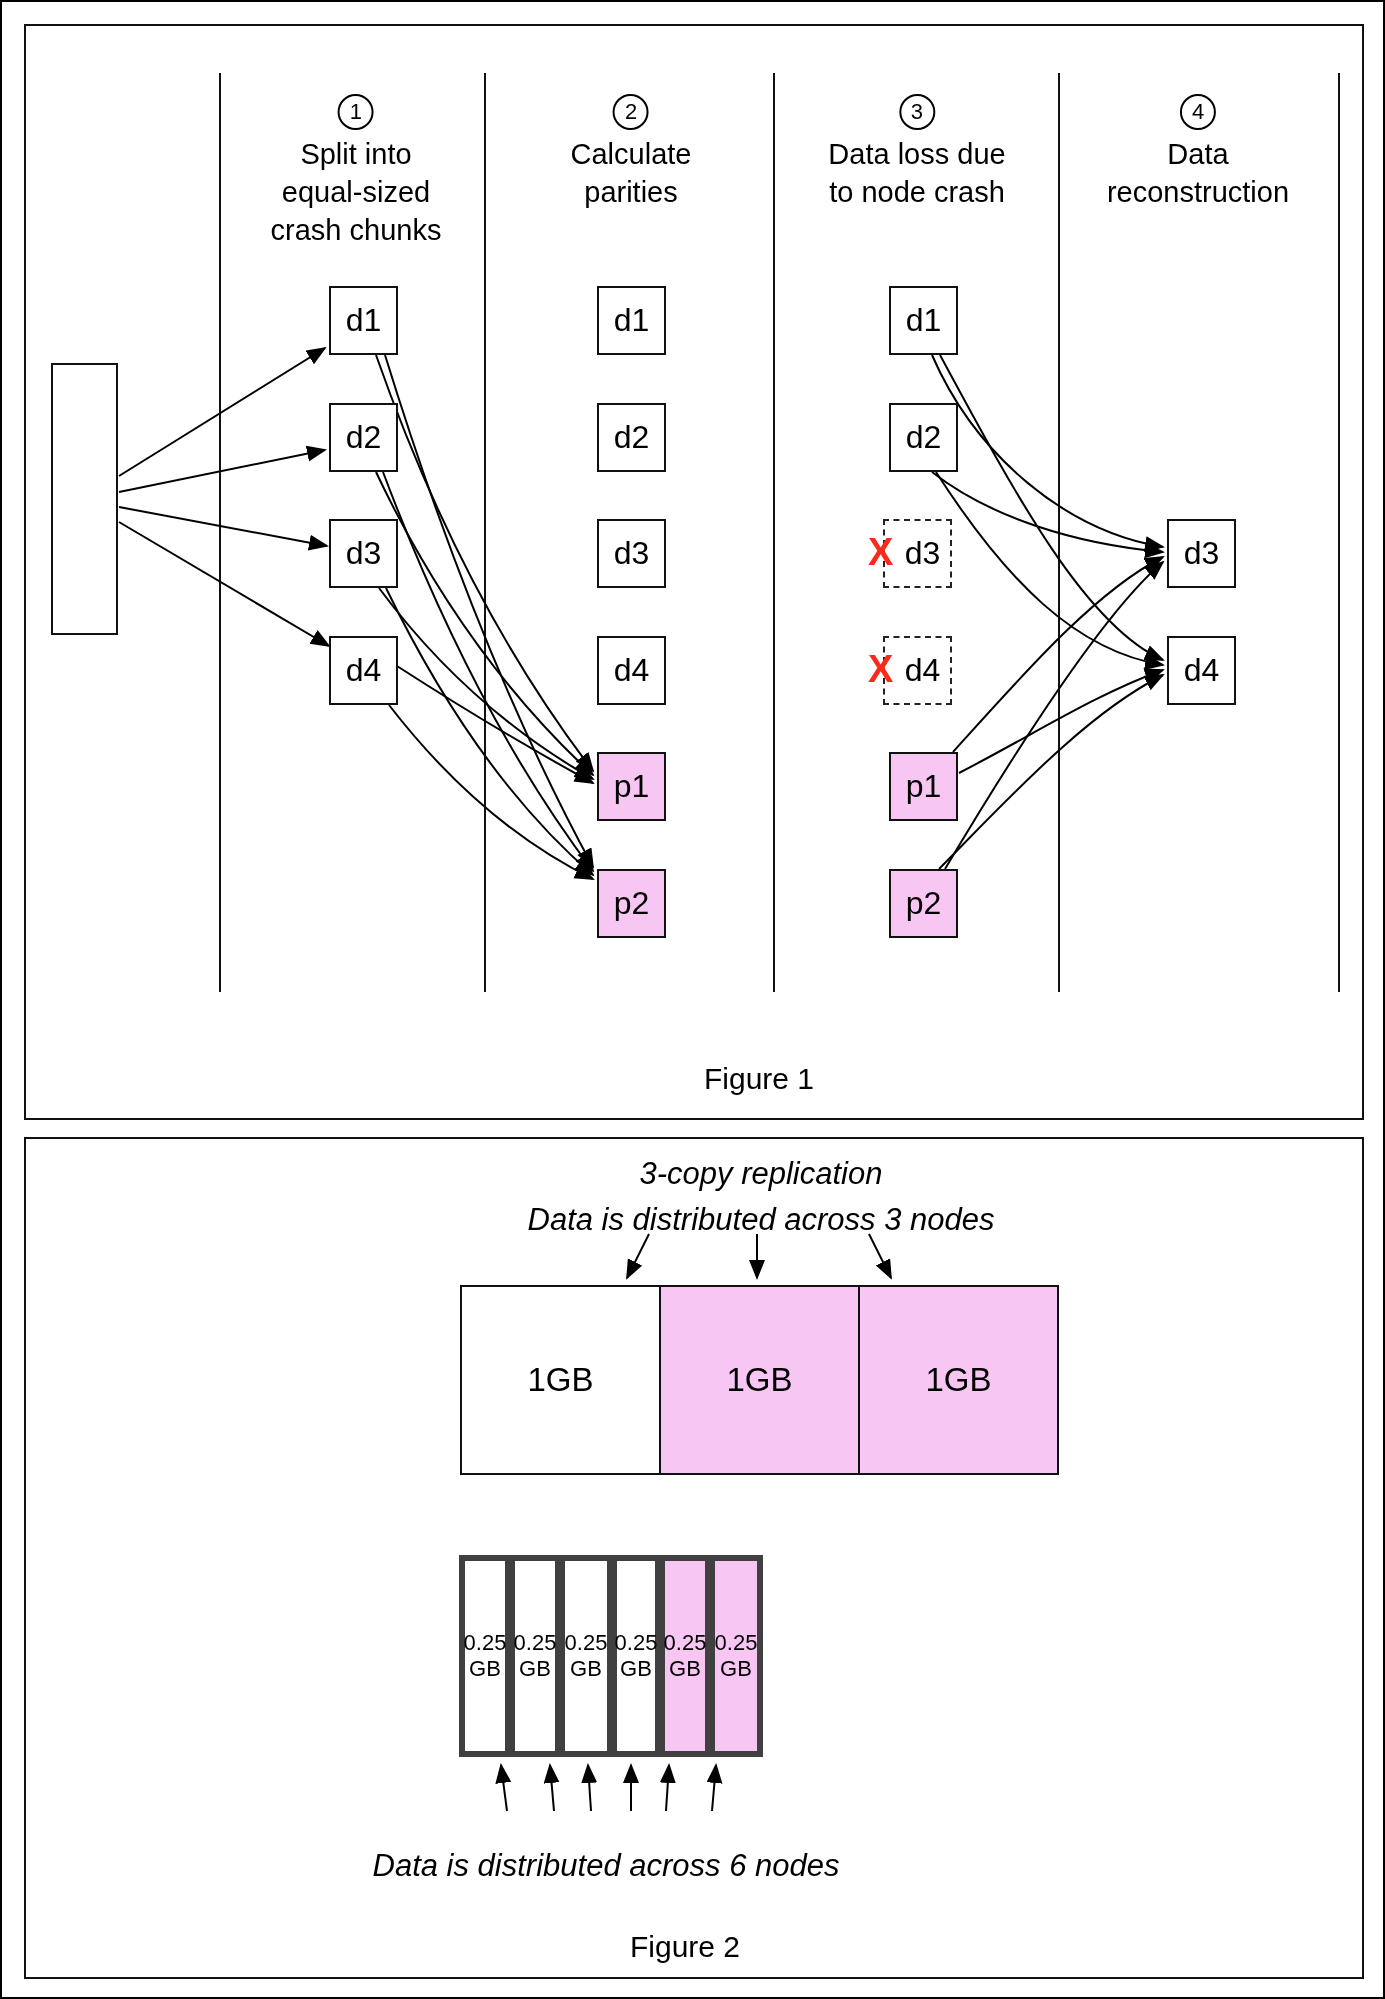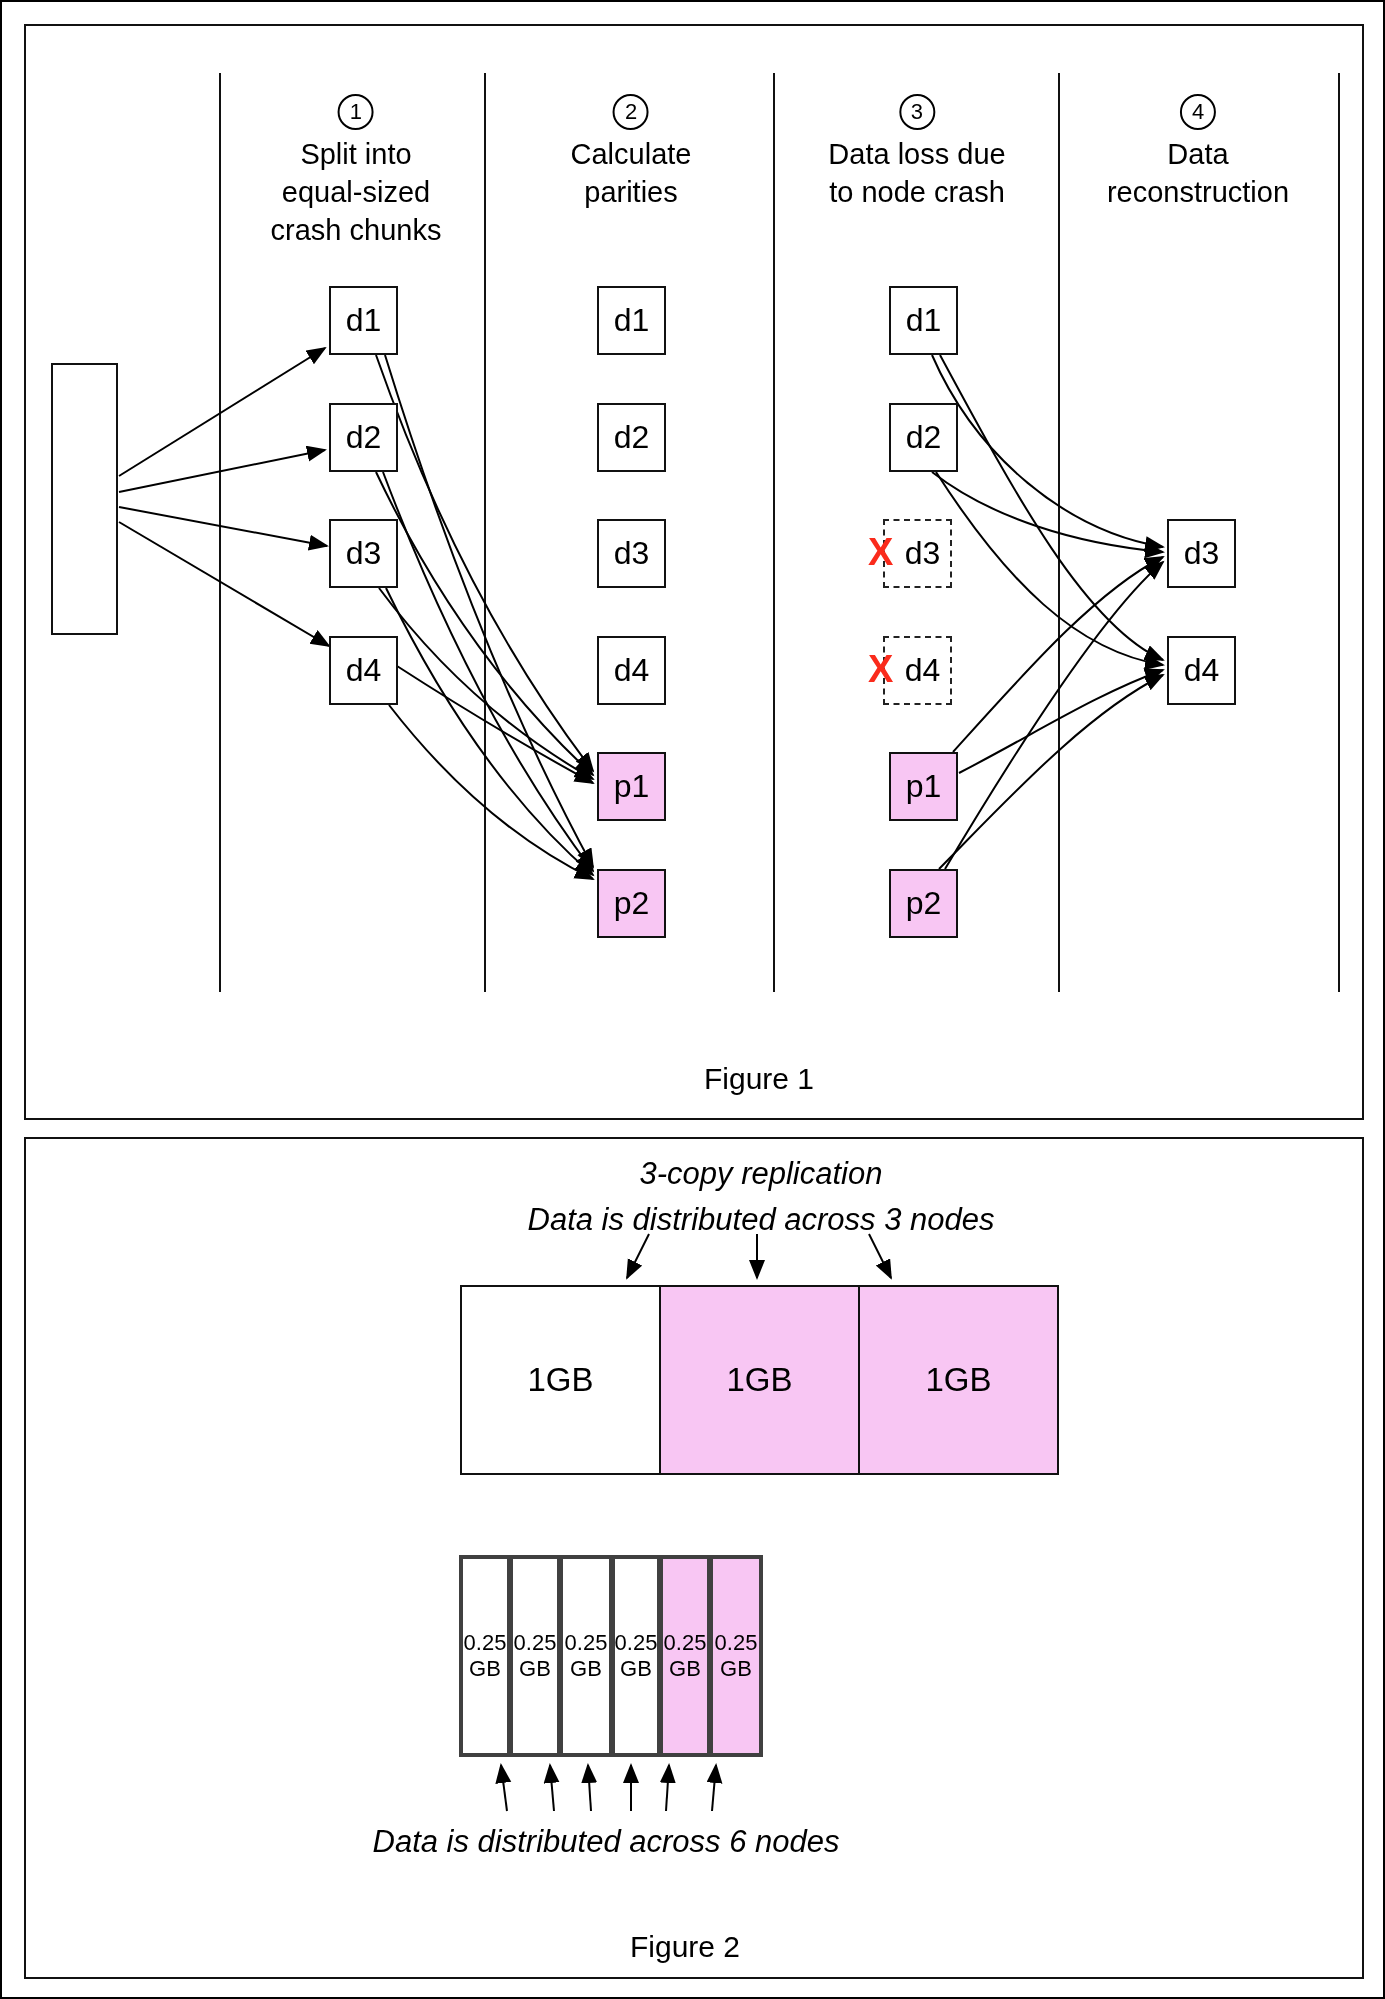--- a/index.html
+++ b/index.html
@@ -72,21 +72,21 @@
     position:absolute;top:146px;
     width:201px;height:190px;
     box-sizing:border-box;border:2px solid #111;background:#fff;
     display:flex;align-items:center;justify-content:center;
     font-size:33px;
   }
   .gbbox.parity{background:var(--color-parity,#F8C6F3);}
   .smbox{
     position:absolute;top:416px;
     height:202px;
-    box-sizing:border-box;border:4px solid #404040;background:#fff;
+    box-sizing:border-box;border:6px solid #404040;background:#fff;
     display:flex;flex-direction:column;align-items:center;justify-content:center;
     font-size:22px;line-height:26px;text-align:center;
   }
   .smbox.parity{background:var(--color-parity,#F8C6F3);}
   svg{display:block;}
 </style>
 </head>
 <body>
 
 <div class="page">
@@ -281,20 +281,20 @@
     </div>
     <div class="smbox parity" style="left:633px;width:52px;">
       <div>0.25</div>
       <div>GB</div>
     </div>
     <div class="smbox parity" style="left:683px;width:54px;">
       <div>0.25</div>
       <div>GB</div>
     </div>
 
-    <div class="f2notes" style="left:580px;top:680px;">
+    <div class="f2notes" style="left:580px;top:704px;">
       <div>Data is distributed across 6 nodes</div>
     </div>
 
     <div class="cap" style="left:659px;top:808px;">Figure 2</div>
   </div>
 
 </div>
 
 </body></html>

